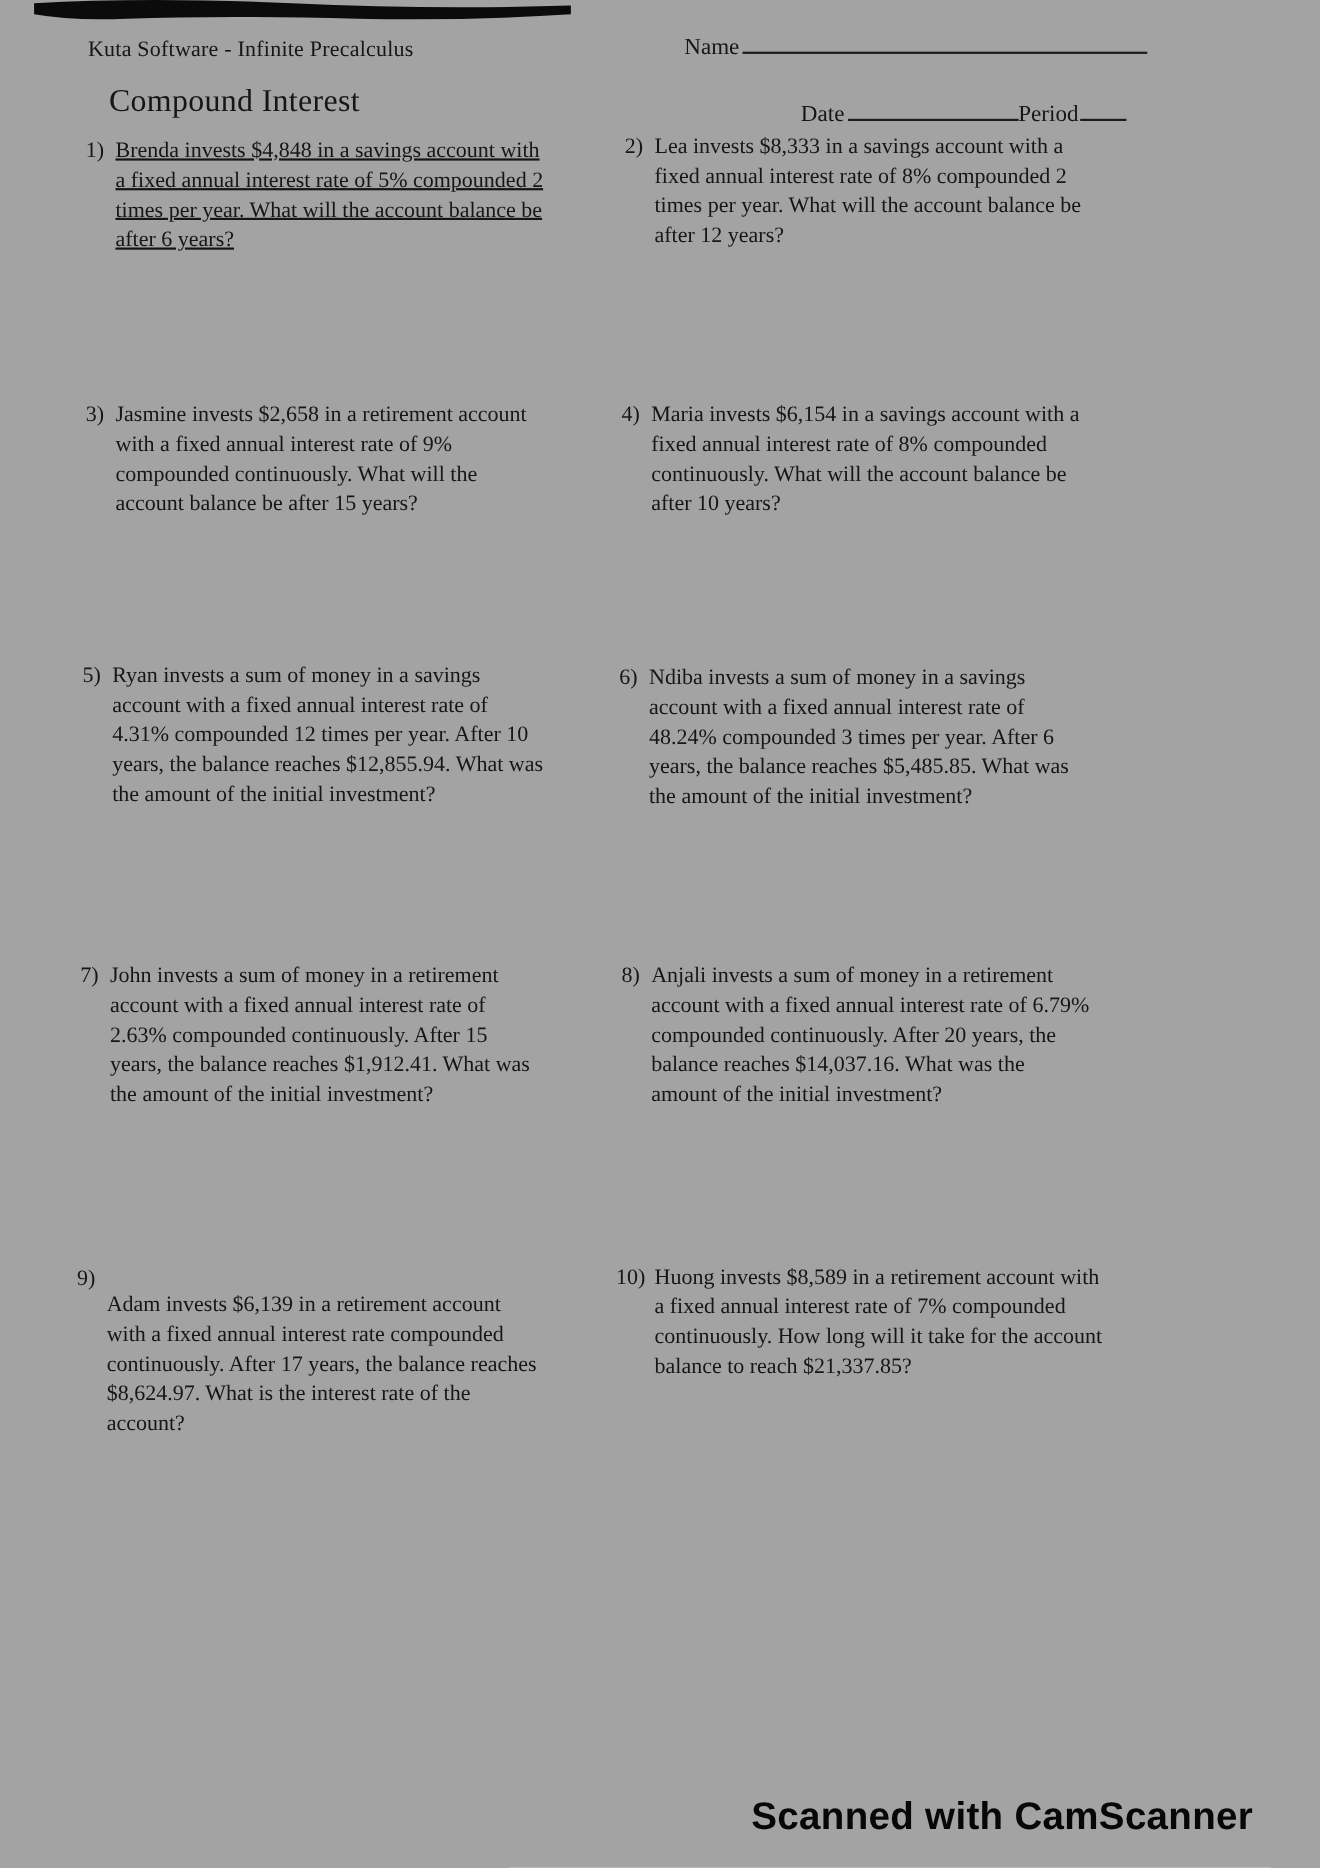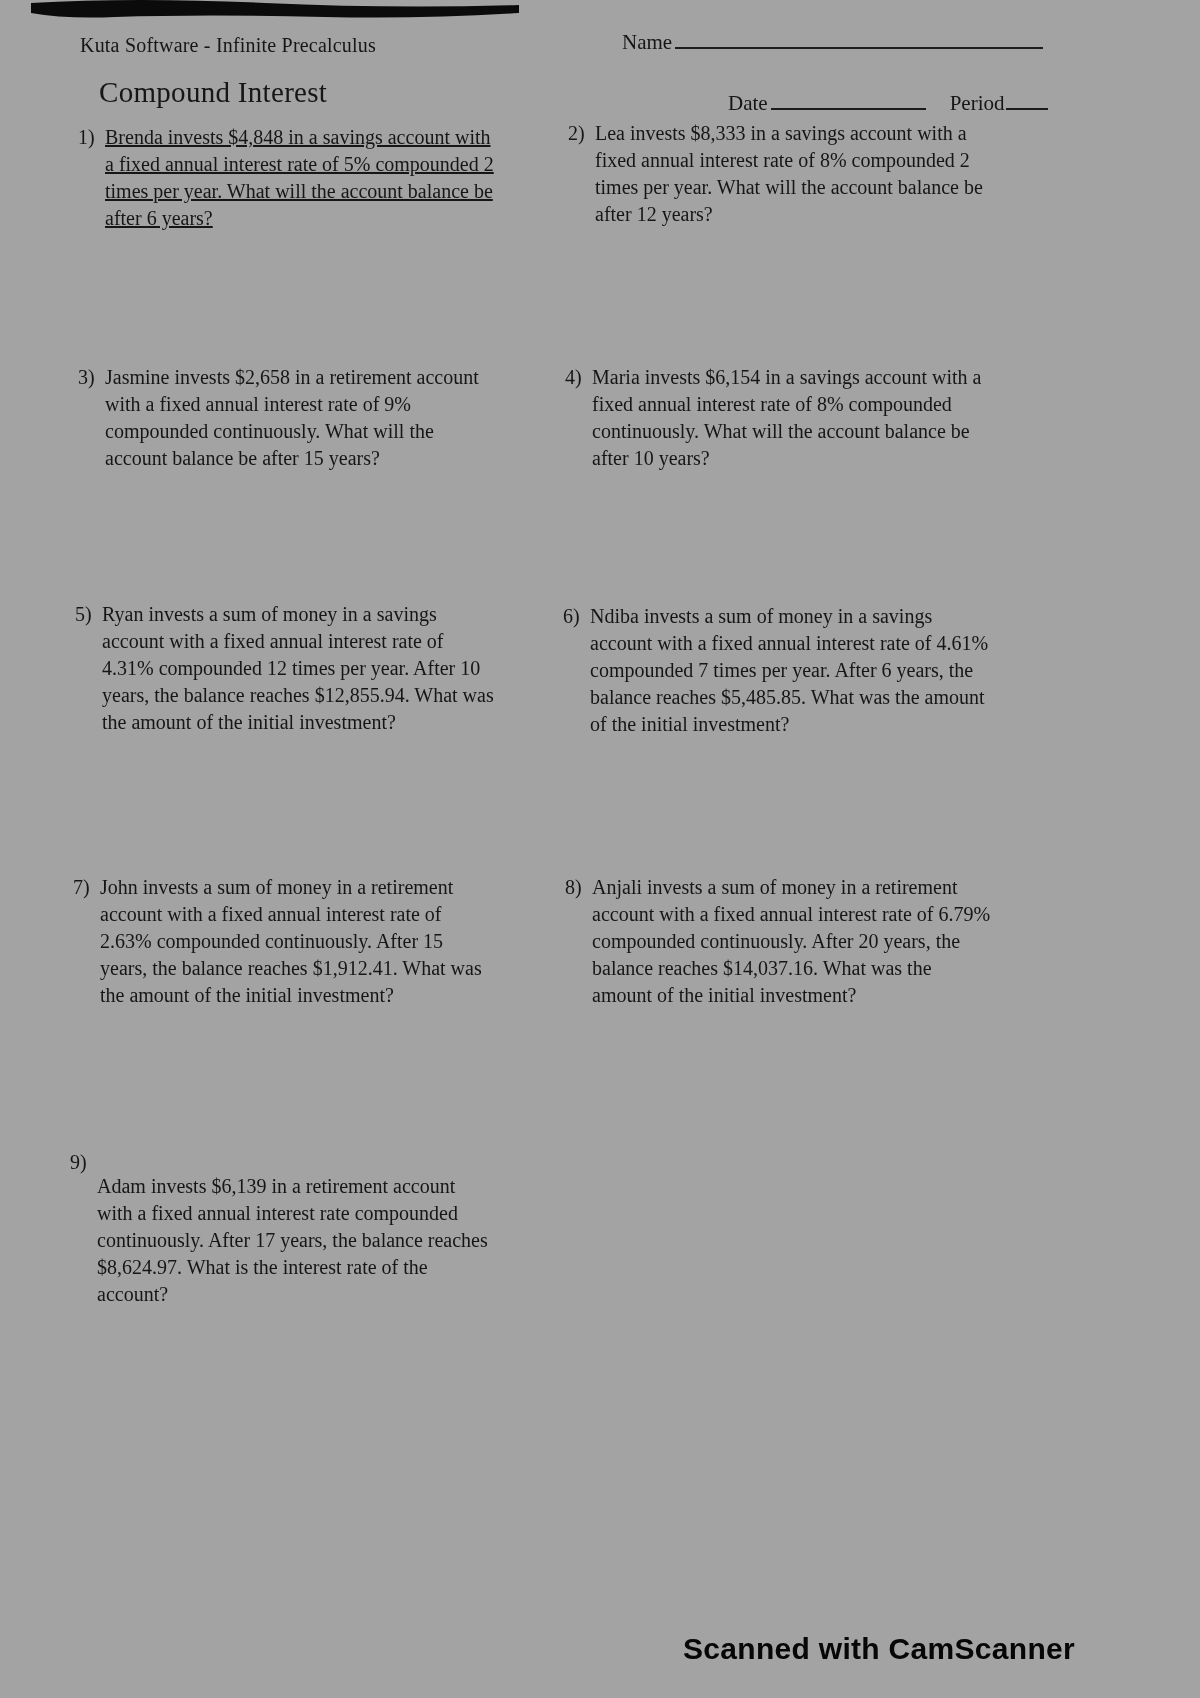--- a/index.html
+++ b/index.html
@@ -49,21 +49,21 @@
     letter-spacing: 0.3px;
     margin-left: 21px;
   }
   .date-row {
     position: absolute;
     left: 728px;
     top: 84px;
     font-size: 21px;
   }
   .date-line { width: 155px; height: 24px; margin-left: 3px; }
-  .period-label { margin-left: 24px; }
+  .period-label { }
   .period-line { width: 42px; height: 24px; margin-left: 2px; }
 
   .problem {
     position: absolute;
     display: flex;
     align-items: flex-start;
     font-size: 20px;
     line-height: 27px;
   }
   .problem .num {
@@ -85,21 +85,21 @@
   .p8  { left: 565px; top: 874px;  } .p8  .ptext { width: 400px; }
   .p9  { left: 70px;  top: 1149px; } .p9  .ptext { width: 392px; margin-top: 24px; }
   .p10 { left: 560px; top: 1148px; } .p10 .ptext { width: 410px; }
 
   .watermark {
     position: absolute;
     left: 683px;
     top: 1632px;
     font-family: "Liberation Sans", sans-serif;
     font-weight: 700;
-    font-size: 30px;
+    font-size: 35px;
     color: #070707;
     letter-spacing: 0.3px;
   }
 </style>
 </head>
 <body>
 
 <div class="page">
 
   <svg class="scan-streak" width="500" height="24" aria-hidden="true">
@@ -138,34 +138,38 @@
     <span class="ptext">Maria invests $6,154 in a savings account with a fixed annual interest rate of 8% compounded continuously.  What will the account balance be after 10 years?</span>
   </div>
 
   <div class="problem p5">
     <span class="num">5)</span>
     <span class="ptext">Ryan invests a sum of money in a savings account with a fixed annual interest rate of 4.31% compounded 12 times per year.  After 10 years, the balance reaches $12,855.94.  What was the amount of the initial investment?</span>
   </div>
 
   <div class="problem p6">
     <span class="num">6)</span>
-    <span class="ptext">Ndiba invests a sum of money in a savings account with a fixed annual interest rate of 4.61% compounded 7 times per year.  After 6 years, the balance reaches $5,485.85.  What was the amount of the initial investment?</span>
+    <span class="ptext">Ndiba invests a sum of money in a savings account with a fixed annual interest rate of 48.24% compounded 3 times per year.  After 6 years, the balance reaches $5,485.85.  What was the amount of the initial investment?</span>
   </div>
 
   <div class="problem p7">
     <span class="num">7)</span>
     <span class="ptext">John invests a sum of money in a retirement account with a fixed annual interest rate of 2.63% compounded continuously.  After 15 years, the balance reaches $1,912.41.  What was the amount of the initial investment?</span>
   </div>
 
   <div class="problem p8">
     <span class="num">8)</span>
     <span class="ptext">Anjali invests a sum of money in a retirement account with a fixed annual interest rate of 6.79% compounded continuously.  After 20 years, the balance reaches $14,037.16.  What was the amount of the initial investment?</span>
   </div>
 
   <div class="problem p9">
     <span class="num">9)</span>
     <span class="ptext">Adam invests $6,139 in a retirement account with a fixed annual interest rate compounded continuously.  After 17 years, the balance reaches $8,624.97.  What is the interest rate of the account?</span>
   </div>
 
+  <div class="problem p10">
+    <span class="num wide">10)</span>
+    <span class="ptext">Huong invests $8,589 in a retirement account with a fixed annual interest rate of 7% compounded continuously.  How long will it take for the account balance to reach $21,337.85?</span>
+  </div>
 
   <div class="watermark">Scanned with CamScanner</div>
 
 </div>
 
 </body></html>

